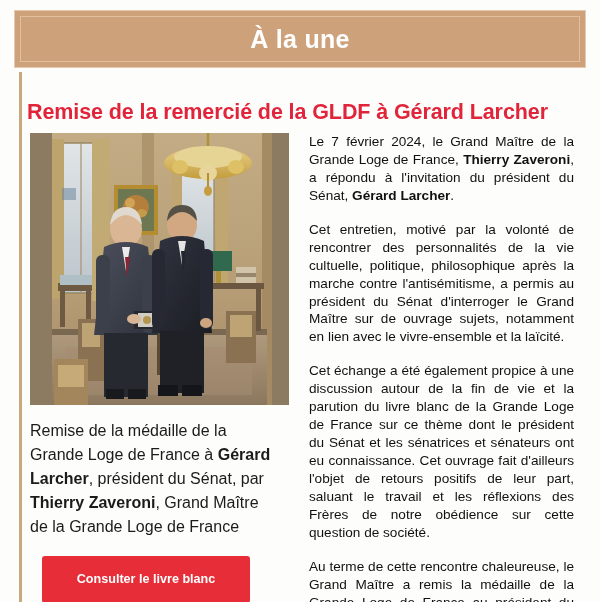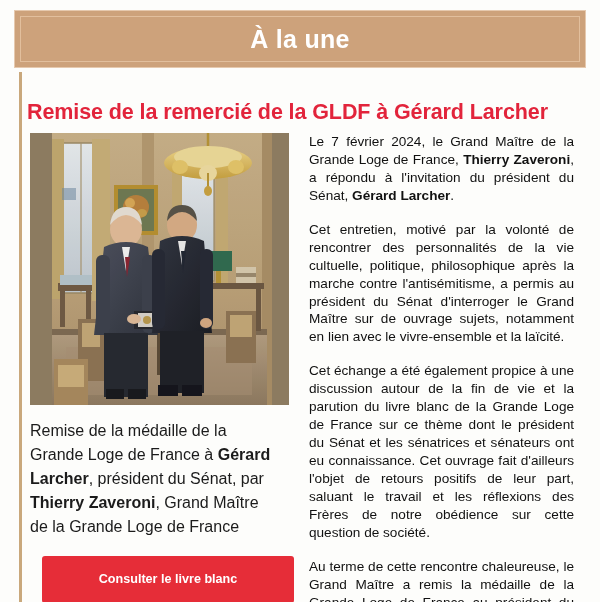--- a/index.html
+++ b/index.html
@@ -103,21 +103,21 @@
     line-height: 1.5;
     color: #1b1b1b;
     text-align: left;
   }
   .caption b { font-weight: bold; }
 
   .cta {
     display: block;
     margin-top: 17px;
     margin-left: 12px;
-    width: 252px;
+    width: 208px;
     height: 47px;
     background: #e62d38;
     color: #ffffff;
     border: 0;
     border-radius: 3px;
     font-family: "Liberation Sans", sans-serif;
     font-size: 12.6px;
     font-weight: bold;
     line-height: 1.35;
     text-align: center;

